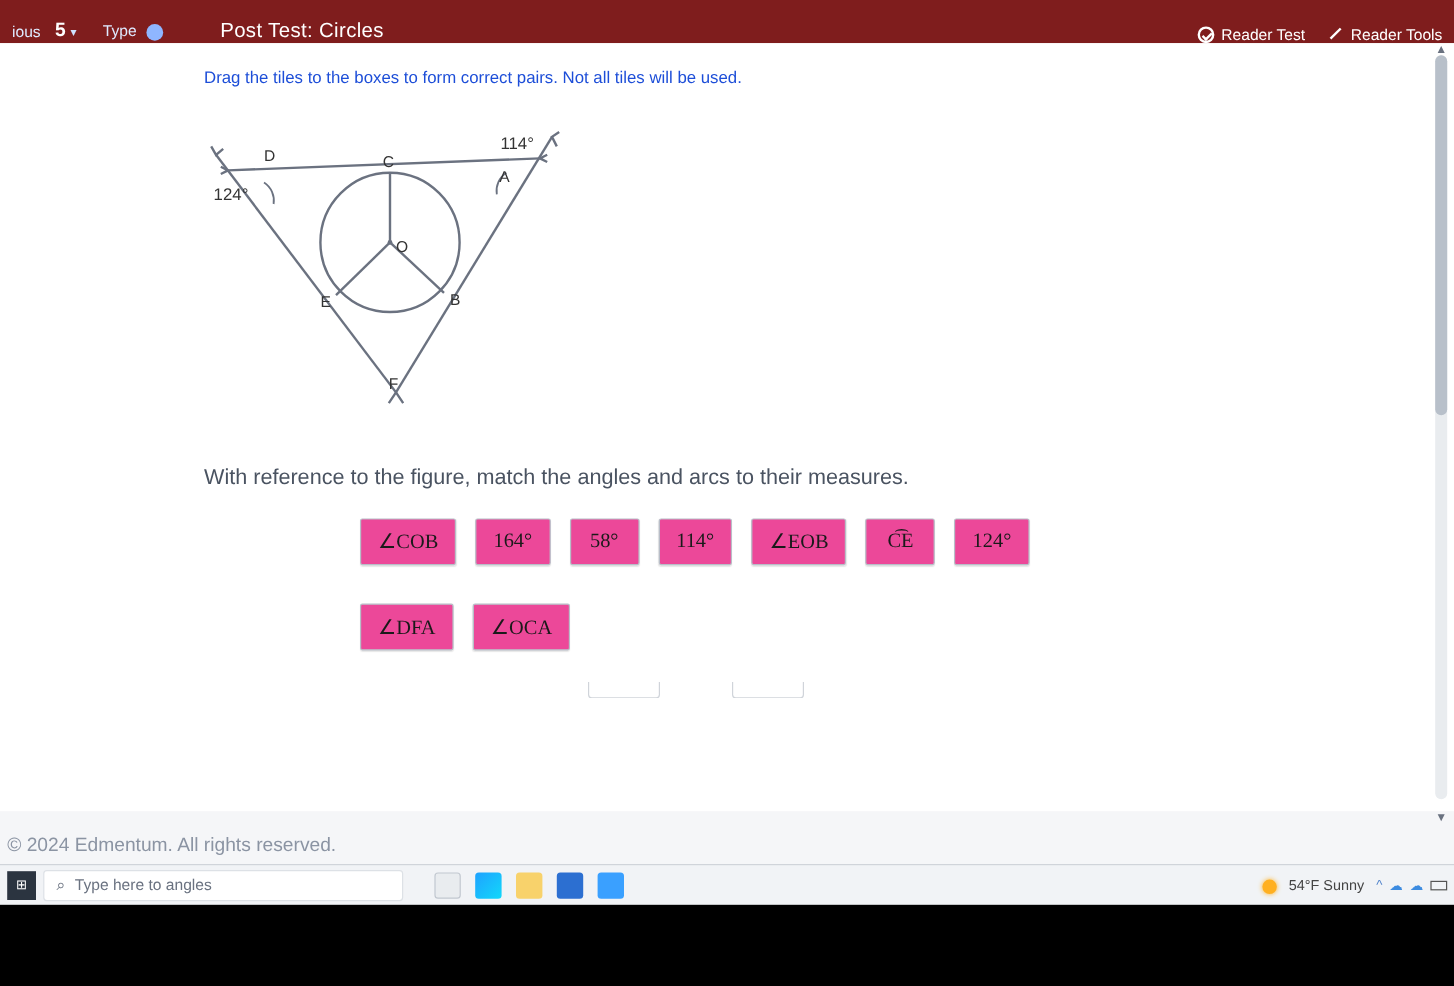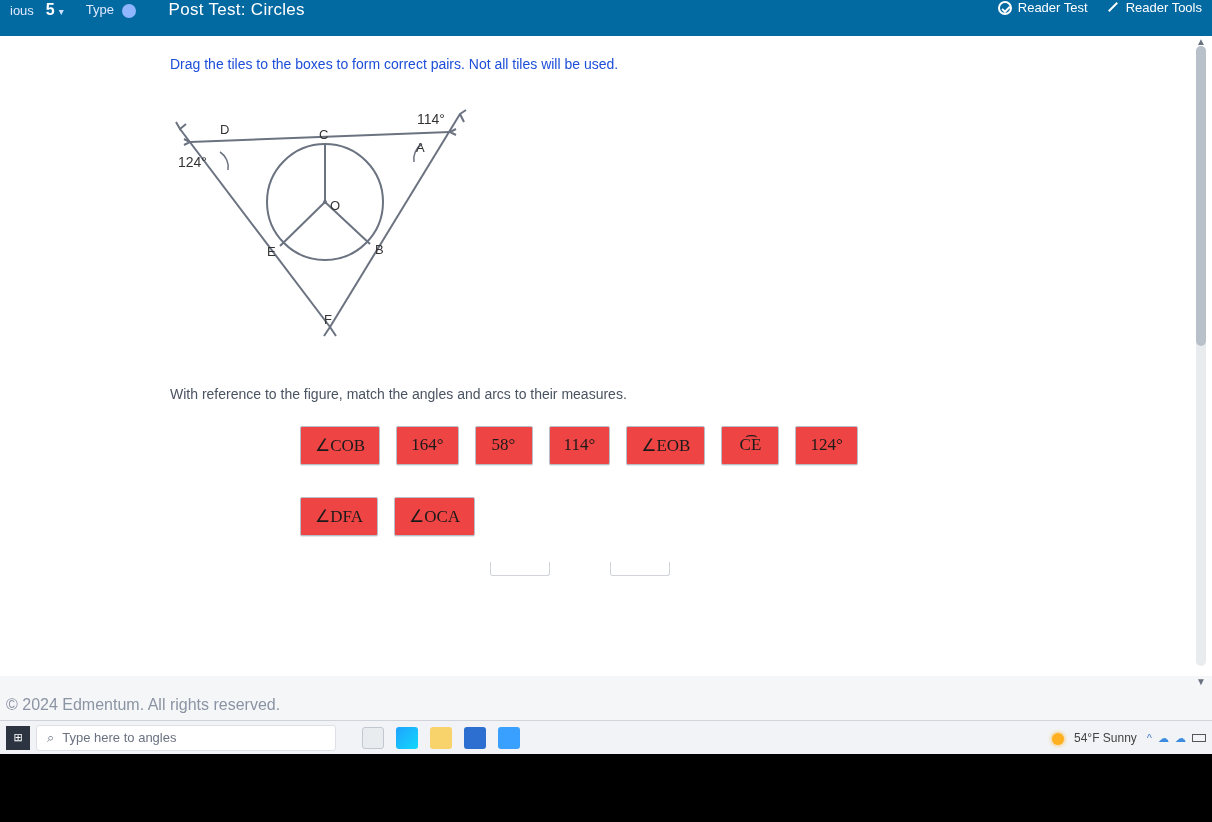--- a/index.html
+++ b/index.html
@@ -11,40 +11,40 @@
     overflow: hidden;
     position: relative;
   }
   .screen {
     background: #f5f6f8;
     width: 1212px;
     height: 750px;
     position: relative;
   }
   .header {
-    background: #0369a1;
+    background: #7f1d1d;
     color: #fff;
     height: 36px;
     display: flex;
-    align-items: flex-start;
+    align-items: flex-end;
     padding: 0 10px;
     font-size: 14px;
     gap: 34px;
   }
   .header .left { display: flex; align-items: center; gap: 12px; }
   .header .prev { color: #dfeaff; font-size: 13px; filter: blur(0.5px); }
   .header .num { color: #fff; font-size: 16px; font-weight: bold; }
   .header .chev { color: #cfe2ff; font-size: 10px; }
   .header .next { color: #dfeaff; font-size: 13px; margin-left: 10px; }
   .header .nexticon {
     display:inline-block; width:14px; height:14px; border-radius:50%;
     background:#8fb6ff; margin-left:4px; vertical-align:middle;
   }
   .header .title {
-    margin-left: 21px; font-size: 17px; font-weight: 500; letter-spacing: 0.3px;
+    margin-left: 36px; font-size: 17px; font-weight: 500; letter-spacing: 0.3px;
     color:#fff; filter: blur(0.4px);
   }
   .header .right { margin-left: auto; display: flex; align-items: center; gap: 18px; }
   .header .right .item { display:flex; align-items:center; gap:6px; font-size:13px; filter: blur(0.6px); }
   .header .check-icon {
     width:14px;height:14px;border:2px solid #fff;border-radius:50%;
     position:relative;
   }
   .header .check-icon::after{
     content:""; position:absolute; left:2px; top:3px; width:6px; height:3px;
@@ -67,34 +67,34 @@
   }
   .instruction {
     color: #1d4ed8;
     font-size: 14px;
     margin-bottom: 20px;
     filter: blur(0.5px);
   }
   .figure-wrap { margin: 10px 0 30px 0; }
   .subtext {
     color: #4a5361;
-    font-size: 14px;
+    font-size: 18px;
     margin: 20px 0 24px 0;
     filter: blur(0.3px);
   }
   .tiles {
     display: flex;
     flex-wrap: wrap;
     gap: 16px;
     margin-left: 130px;
     max-width: 720px;
   }
   .tile {
     border: 1px solid #b8bec8;
-    background: #ef4444;
+    background: #ec4899;
     padding: 8px 14px;
     font-family: "Times New Roman", serif;
     font-size: 17px;
     color: #1a1a1a;
     border-radius: 2px;
     box-shadow: 0 1px 1px rgba(0,0,0,0.1);
     min-width: 58px;
     text-align: center;
     cursor: grab;
   }

